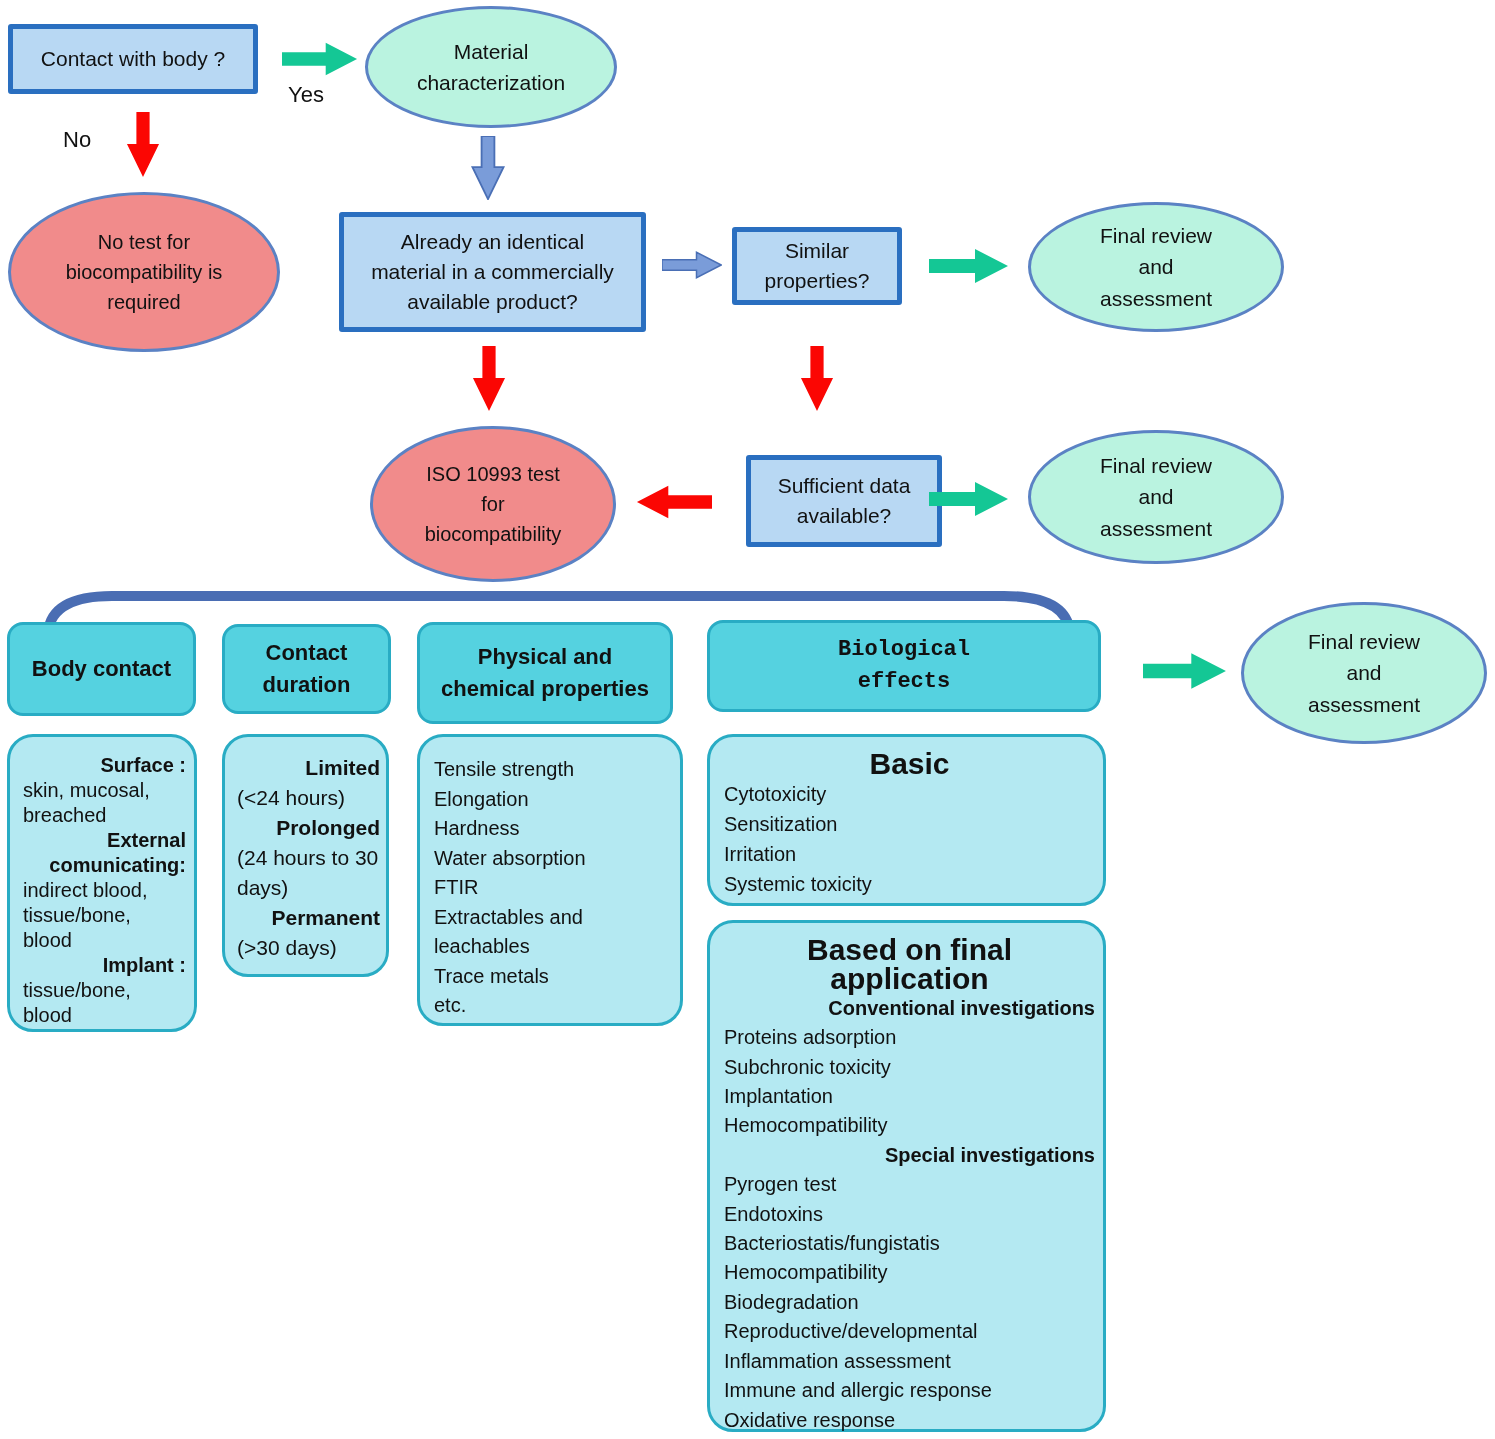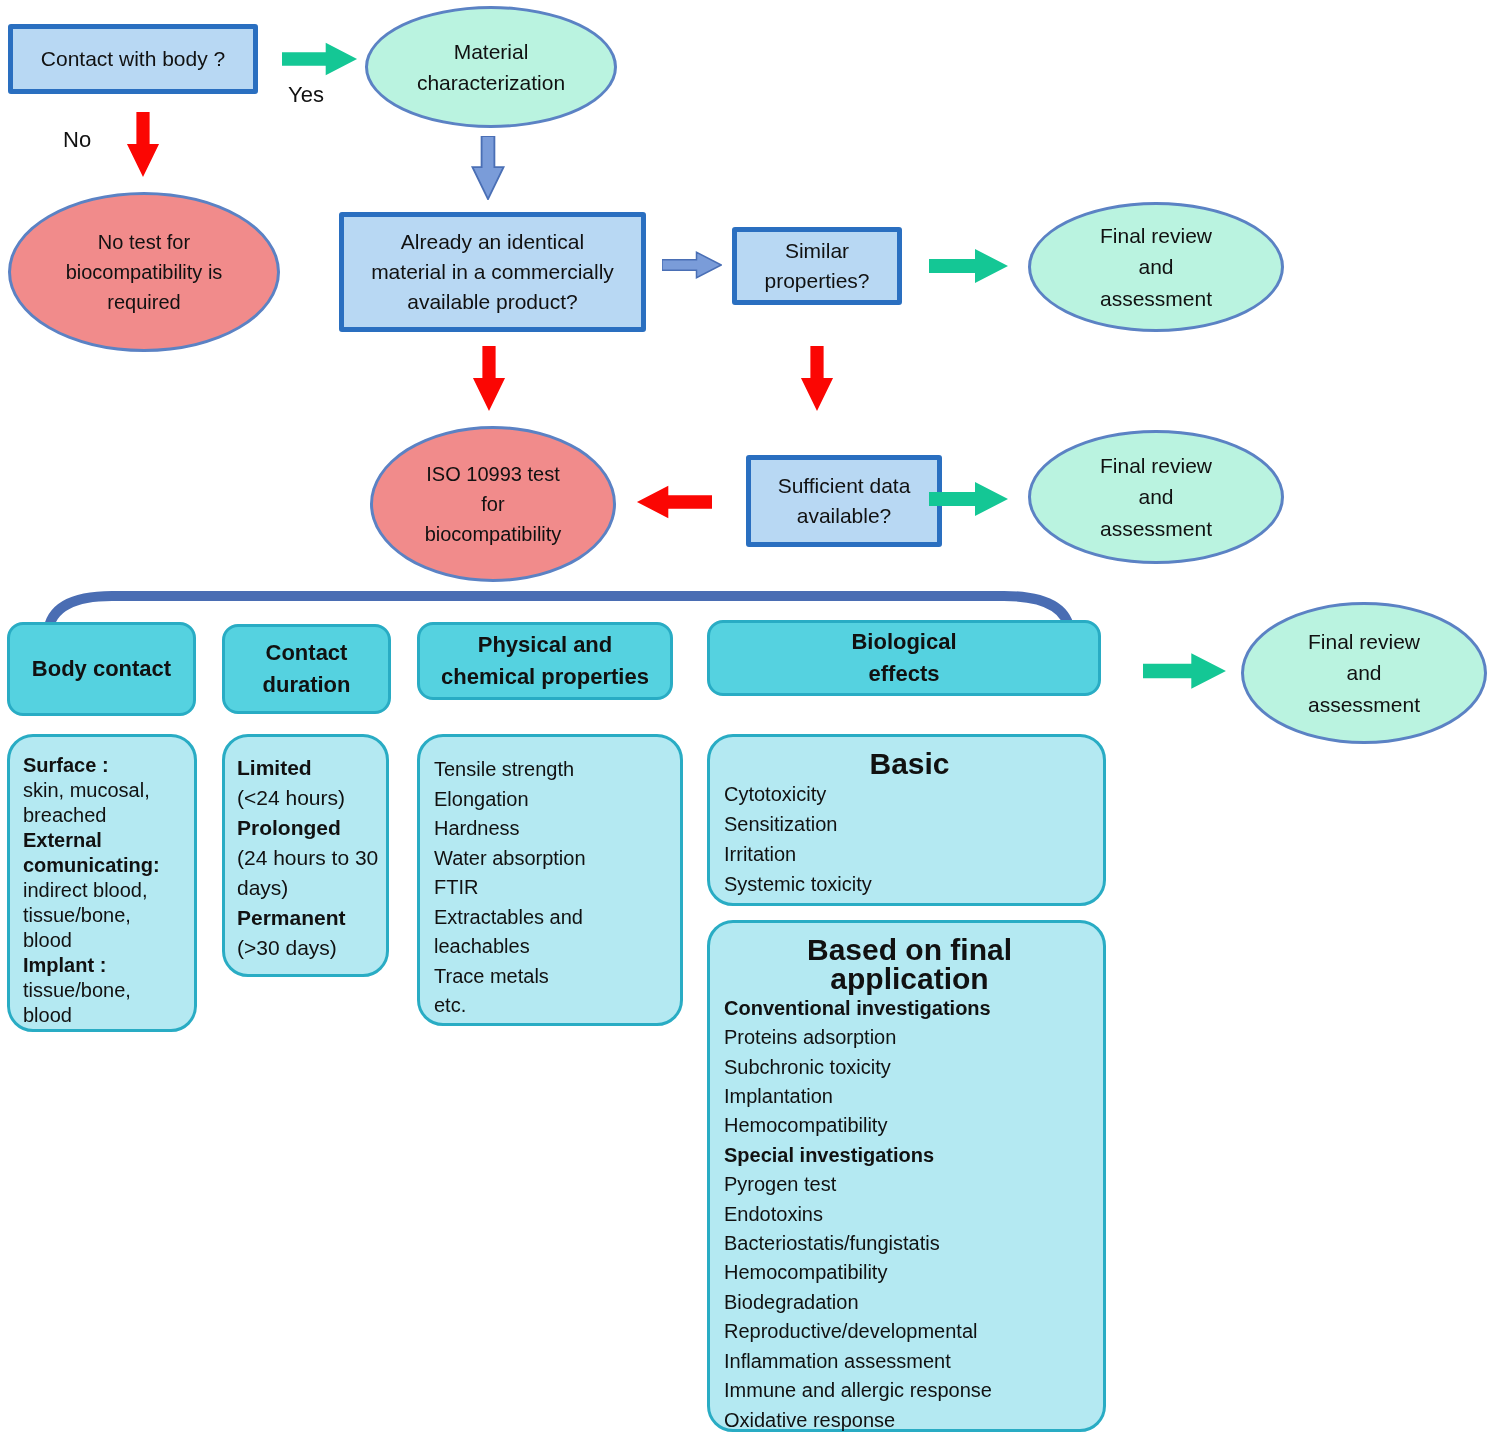--- a/index.html
+++ b/index.html
@@ -11,21 +11,21 @@
   .qrect{background:#b8d8f3;border:5px solid #2a6fc0;border-radius:3px;
     font-size:21px;line-height:1.42;}
   .ellipse{border-radius:50%;border:3px solid #5b82c4;font-size:21px;line-height:1.5;}
   .mint{background:#baf3e0;}
   .redfill{background:#f18b8b;}
   .hdr{background:#55d2e0;border:3px solid #29acc4;border-radius:16px;
     font-weight:bold;font-size:22px;line-height:1.45;}
   .cbox{background:#b4e9f2;border:3px solid #29acc4;border-radius:26px;
     box-sizing:border-box;font-size:20px;}
   .li{white-space:pre-line;}
-  .b{font-weight:bold;}
+  .b{font-weight:bold;text-align:right;}
   .flabel{font-size:22px;color:#111;}
   .ctitle{text-align:center;font-weight:bold;font-size:30px;}
   #c-body{padding:16px 8px 0 13px;line-height:25px;}
   #c-duration{padding:16px 6px 0 12px;line-height:30px;font-size:21px;}
   #c-phys{padding:18px 8px 0 14px;line-height:29.5px;}
   #c-basic{padding:12px 8px 0 14px;line-height:30px;}
   #c-app{padding:12px 8px 0 14px;line-height:29.4px;}
   svg{display:block;}
 </style>
 </head>
@@ -102,23 +102,23 @@
 and
 assessment</div>
 
   <svg class="abs" style="left:40px;top:588px;" width="1040" height="48" viewBox="0 0 1040 48">
     <path d="M8,44 Q12,8 72,8 L964,8 Q1026,8 1030,44" fill="none" stroke-width="10" stroke-linecap="round" stroke="#4a6db3"></path>
   </svg>
 
   <div class="abs node hdr" style="left:7px;top:622px;width:189px;height:94px;">Body contact</div>
   <div class="abs node hdr" style="left:222px;top:624px;width:169px;height:90px;">Contact
 duration</div>
-  <div class="abs node hdr" style="left:417px;top:622px;width:256px;height:78px;">Physical and
+  <div class="abs node hdr" style="left:417px;top:622px;width:256px;height:102px;">Physical and
 chemical properties</div>
-  <div class="abs node hdr" style="left:707px;top:620px;width:394px;height:76px;">Biological
+  <div class="abs node hdr" style="left:707px;top:620px;width:394px;height:92px;font-family:Liberation Mono, monospace;">Biological
 effects</div>
 
   <svg class="abs" style="left:1140px;top:650px;" width="90" height="42" viewBox="0 0 80 40">
     <polygon points="0,13 46,13 46,3 79,20 46,37 46,27 0,27" fill="#14c795"></polygon>
   </svg>
 
   <div class="abs node ellipse mint" style="left:1241px;top:602px;width:246px;height:142px;">Final review
 and
 assessment</div>
 

